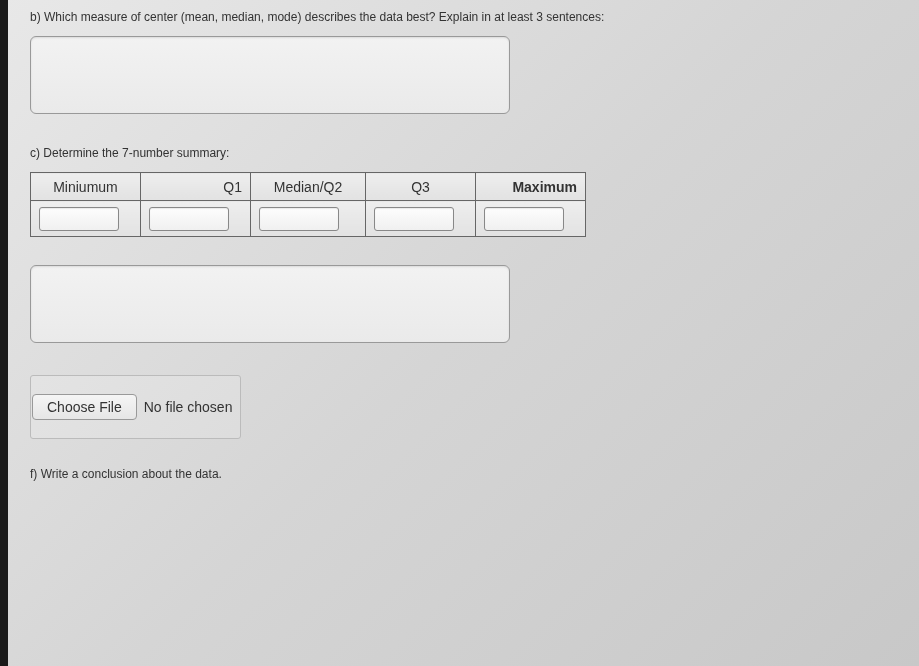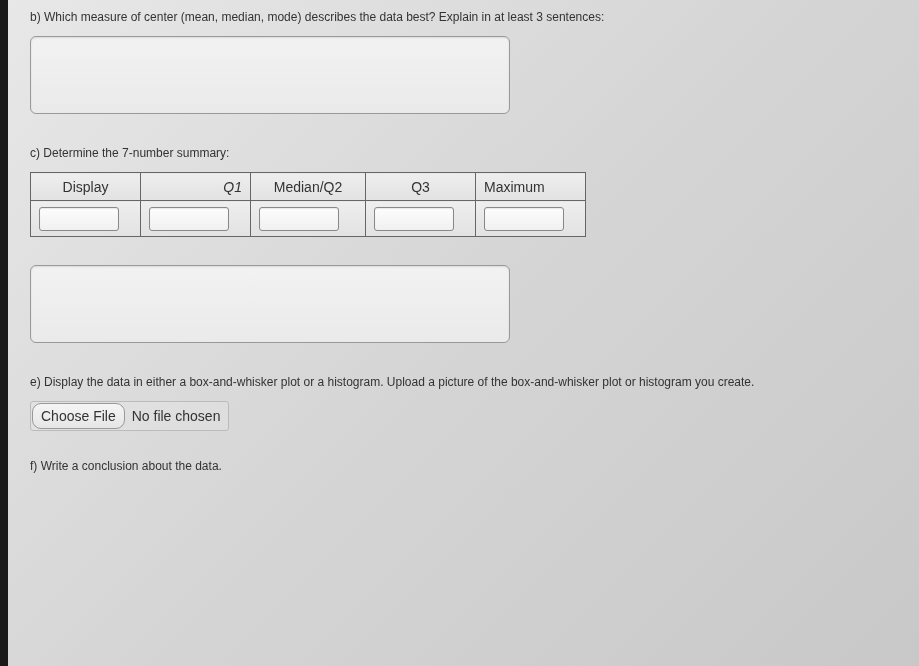--- a/index.html
+++ b/index.html
@@ -55,57 +55,57 @@
       border: 1px solid #666;
       padding: 4px 8px;
       font-weight: 500;
       font-size: 14px;
       text-align: right;
       background: linear-gradient(180deg, #eeeeee, #e2e2e2);
       color: #333;
       height: 28px;
     }
     .summary-table th:nth-child(1) { width: 110px; text-align: center; }
-    .summary-table th:nth-child(2) { width: 110px; font-style: italic; }
+    .summary-table th:nth-child(2) { width: 110px; }
     .summary-table th:nth-child(3) { width: 115px; text-align: center; margin-left: 27px; }
     .summary-table th:nth-child(4) { width: 110px; text-align: center; }
-    .summary-table th:nth-child(5) { width: 110px; text-align: left; }
+    .summary-table th:nth-child(5) { width: 110px; text-align: right; font-weight: bold; }
     .summary-table td {
       border: 1px solid #666;
       padding: 4px;
       background: linear-gradient(180deg, #eeeeee, #e2e2e2);
       height: 36px;
       vertical-align: middle;
     }
     .cell-input {
       width: 80px;
       height: 24px;
       border: 1px solid #888;
       border-radius: 3px;
       background: linear-gradient(180deg, #fdfdfd, #f0f0f0);
       box-shadow: inset 0 1px 1px rgba(0,0,0,0.08);
       padding: 2px 4px;
       font-size: 13px;
       margin-left: 4px;
     }
     .choose-file-btn {
       font-size: 14px;
-      padding: 4px 8px;
+      padding: 4px 14px;
       border: 1px solid #999;
-      border-radius: 9px;
+      border-radius: 4px;
       background: linear-gradient(180deg, #f5f5f5, #e6e6e6);
       color: #333;
       cursor: pointer;
       font-family: inherit;
     }
     .file-status {
       font-size: 14px;
       color: #333;
       border: 1px solid transparent;
-      padding: 4px 6px;
+      padding: 21px 6px;
     }
     .file-wrap {
       display: inline-flex;
       align-items: center;
       border: 1px solid #bbb;
       border-radius: 3px;
       background: rgba(255,255,255,0.15);
       padding: 1px;
     }
   </style>
@@ -115,21 +115,21 @@
 <div class="section">
   <div class="question-text">b) Which measure of center (mean, median, mode) describes the data best? Explain in at least 3 sentences:</div>
   <textarea class="answer-textarea" value="" style=""></textarea>
 </div>
 
 <div class="section">
   <div class="question-text">c) Determine the 7-number summary:</div>
   <table class="summary-table">
     <tbody>
         <tr>
-      <th>Display</th>
+      <th>Miniumum</th>
       <th>Q1</th>
       <th>Median/Q2</th>
       <th>Q3</th>
       <th>Maximum</th>
     </tr>
     <tr>
       <td><input type="text" class="cell-input" value="" style=""></td>
       <td><input type="text" class="cell-input" value="" style=""></td>
       <td><input type="text" class="cell-input" value="" style=""></td>
       <td><input type="text" class="cell-input" value="" style=""></td>
@@ -137,21 +137,20 @@
     </tr>
   </tbody>
     </table>
 </div>
 
 <div class="section">
   <textarea class="answer-textarea" value="" style=""></textarea>
 </div>
 
 <div class="section">
-  <div class="question-text" style="max-width: 860px;">e) Display the data in either a box-and-whisker plot or a histogram. Upload a picture of the box-and-whisker plot or histogram you create.</div>
   <div class="file-wrap">
     <button class="choose-file-btn">Choose File</button>
     <span class="file-status">No file chosen</span>
   </div>
 </div>
 
 <div class="section" style="margin-bottom:0;">
   <div class="question-text">f) Write a conclusion about the data.</div>
 </div>
 

